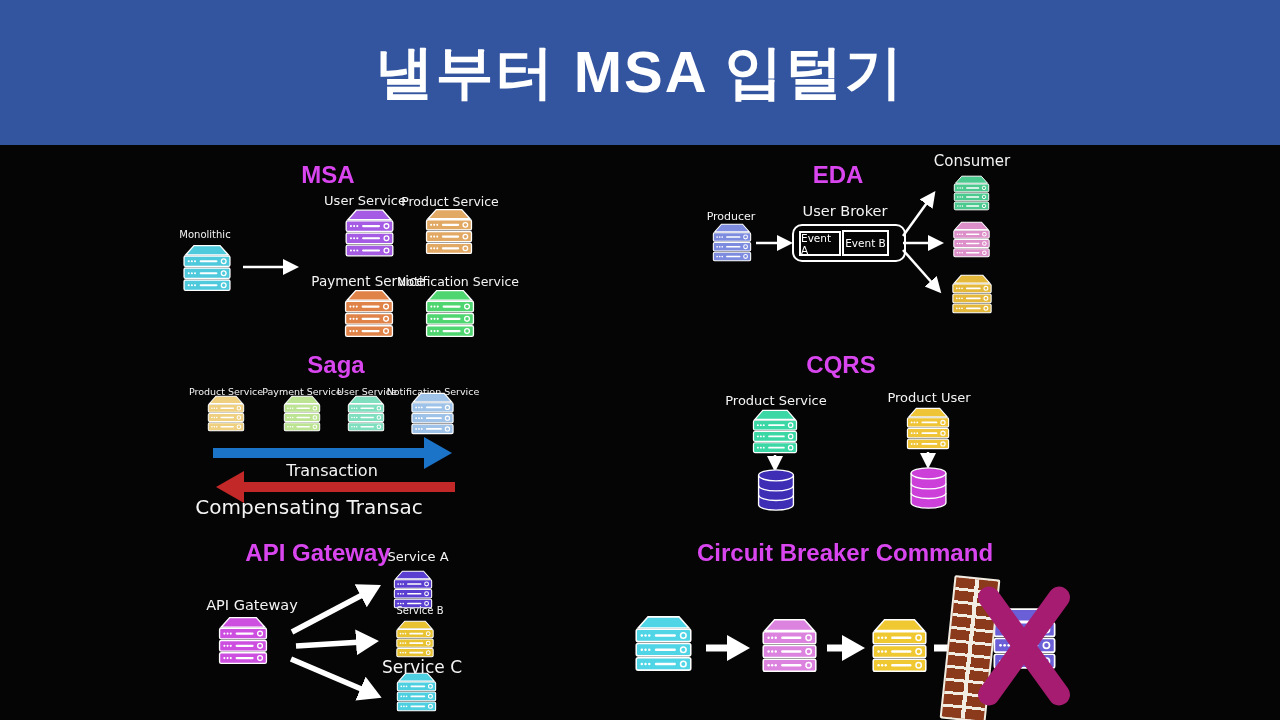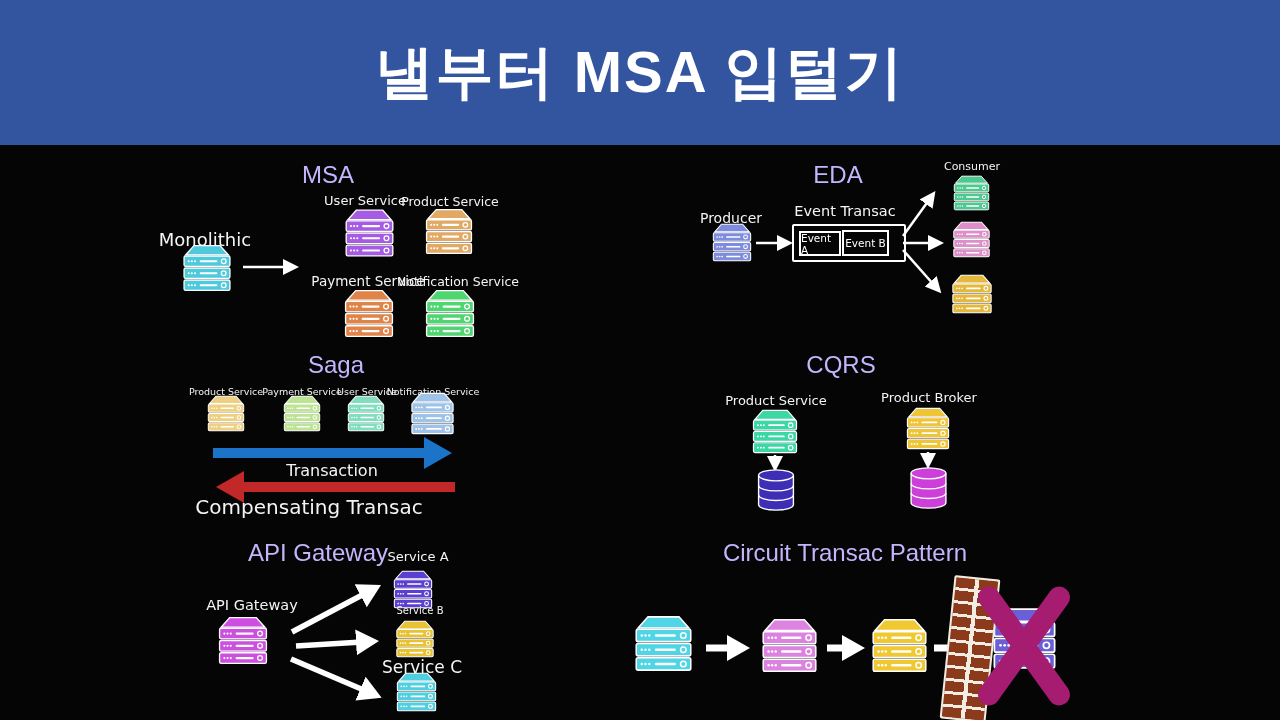--- a/index.html
+++ b/index.html
@@ -1,27 +1,27 @@
 <!DOCTYPE html>
 <html><head>
 <meta charset="utf-8">
 <style>
   html,body{margin:0;padding:0;background:#000;}
   .stage{position:relative;width:1280px;height:720px;background:#050505;overflow:hidden;
          font-family:"Liberation Sans",sans-serif;}
   .banner{position:absolute;left:0;top:0;width:1280px;height:145px;
           display:flex;align-items:center;justify-content:center;}
   .banner h1{margin:0;color:#fff;font-size:58px;font-weight:bold;letter-spacing:2px;}
-  .sec-title{position:absolute;transform:translateX(-50%);color:#c4b5fd;font-weight:normal;
+  .sec-title{position:absolute;transform:translateX(-50%);color:#d946ef;font-weight:bold;
              font-size:24px;white-space:nowrap;}
   .hw{position:absolute;transform:translateX(-50%);color:#f4f4f4;white-space:nowrap;
       font-family:"DejaVu Sans",sans-serif;}
   .icon{position:absolute;}
   .overlay{position:absolute;left:0;top:0;width:1280px;height:720px;}
-  .broker-box{position:absolute;border:2.5px solid #fff;border-radius:2px;}
+  .broker-box{position:absolute;border:2.5px solid #fff;border-radius:10px;}
   .event-box{position:absolute;border:2px solid #fff;color:#fff;display:flex;align-items:center;
              justify-content:center;font-size:10.5px;font-family:"DejaVu Sans",sans-serif;}
   .wall{position:absolute;border:2px solid #f2ede2;border-radius:2px;transform:rotate(6deg);
         background-color:var(--wall,#8b3a1c);
         background-image:
           repeating-linear-gradient(0deg, transparent 0 10px, #f2ede2 10px 13px),
           linear-gradient(90deg, transparent 0 45%, #f2ede2 45% 55%, transparent 55%);}
   .defs{position:absolute;width:0;height:0;overflow:hidden;}
 </style>
 </head>
@@ -101,21 +101,21 @@
       <line x1="291" y1="659" x2="366" y2="691" marker-end="url(#ah-big)"></line>
     </g>
     <g stroke="#fff" stroke-width="7" fill="none">
       <line x1="706" y1="648" x2="733" y2="648" marker-end="url(#ah-big)"></line>
       <line x1="827" y1="648" x2="848" y2="648" marker-end="url(#ah-big)"></line>
       <line x1="934" y1="648" x2="972" y2="648" marker-end="url(#ah-big)"></line>
     </g>
   </svg>
 
   <div class="sec-title" style="left:328px;top:161px">MSA</div>
-  <div class="hw" style="left:205px;top:229px;font-size:18px">Monolithic</div>
+  <div class="hw" style="left:205px;top:229px;font-size:10px">Monolithic</div>
   <svg class="icon" style="left: 180px; top: 244px; width: 54px; height: 48px; --c: #4FC9DC;">
       <use href="#sym-server"></use>
     </svg>
   <div class="hw" style="left:365px;top:193px;font-size:13px">User Service</div>
   <svg class="icon" style="left: 343px; top: 208px; width: 53px; height: 50px; --c: #A55BE3;">
       <use href="#sym-server"></use>
     </svg>
   <div class="hw" style="left:450px;top:194px;font-size:12.5px">Product Service</div>
   <svg class="icon" style="left: 423px; top: 208px; width: 52px; height: 47px; --c: #E2A965;">
       <use href="#sym-server"></use>
@@ -123,30 +123,30 @@
   <div class="hw" style="left:368px;top:273px;font-size:13.5px">Payment Service</div>
   <svg class="icon" style="left: 341px; top: 289px; width: 56px; height: 49px; --c: #E08348;">
       <use href="#sym-server"></use>
     </svg>
   <div class="hw" style="left:458px;top:274px;font-size:12.5px">Notification Service</div>
   <svg class="icon" style="left: 422px; top: 289px; width: 56px; height: 49px; --c: #4FD671;">
       <use href="#sym-server"></use>
     </svg>
 
   <div class="sec-title" style="left:838px;top:161px">EDA</div>
-  <div class="hw" style="left:731px;top:210px;font-size:14px">Producer</div>
+  <div class="hw" style="left:731px;top:210px;font-size:11px">Producer</div>
   <svg class="icon" style="left: 710px; top: 223px; width: 44px; height: 39px; --c: #7E8CE0;">
       <use href="#sym-server"></use>
     </svg>
-  <div class="hw" style="left:845px;top:203px;font-size:14.5px">Event Transac</div>
+  <div class="hw" style="left:845px;top:203px;font-size:14.5px">User Broker</div>
   <div class="broker-box" style="left:792px;top:224px;width:110px;height:34px">
     <div class="event-box" style="left:5px;top:5px;width:38px;height:21px">Event A</div>
     <div class="event-box" style="left:48px;top:4px;width:43px;height:22px">Event B</div>
   </div>
-  <div class="hw" style="left:972px;top:160px;font-size:11px">Consumer</div>
+  <div class="hw" style="left:972px;top:152px;font-size:15px">Consumer</div>
   <svg class="icon" style="left: 950px; top: 175px; width: 43px; height: 36px; --c: #4CC98E;">
       <use href="#sym-server"></use>
     </svg>
   <svg class="icon" style="left: 950px; top: 221px; width: 43px; height: 37px; --c: #DD8FC9;">
       <use href="#sym-server"></use>
     </svg>
   <svg class="icon" style="left: 948px; top: 274px; width: 48px; height: 40px; --c: #E3B83B;">
       <use href="#sym-server"></use>
     </svg>
 
@@ -171,21 +171,21 @@
   <div class="hw" style="left:309px;top:495px;font-size:20px">Compensating Transac</div>
 
   <div class="sec-title" style="left:841px;top:351px">CQRS</div>
   <div class="hw" style="left:776px;top:393px;font-size:13px">Product Service</div>
   <svg class="icon" style="left: 748px; top: 409px; width: 54px; height: 45px; --c: #3BD8A6;">
       <use href="#sym-server"></use>
     </svg>
   <svg class="icon" style="left: 750px; top: 468px; width: 52px; height: 44px; --c: #3D2EB5;">
       <use href="#sym-db"></use>
     </svg>
-  <div class="hw" style="left:929px;top:390px;font-size:13px">Product Broker</div>
+  <div class="hw" style="left:929px;top:390px;font-size:13px">Product User</div>
   <svg class="icon" style="left: 903px; top: 407px; width: 50px; height: 43px; --c: #EFC437;">
       <use href="#sym-server"></use>
     </svg>
   <svg class="icon" style="left: 903px; top: 466px; width: 51px; height: 44px; --c: #CC3FD9;">
       <use href="#sym-db"></use>
     </svg>
 
   <div class="sec-title" style="left:318px;top:539px">API Gateway</div>
   <div class="hw" style="left:252px;top:597px;font-size:14.5px">API Gateway</div>
   <svg class="icon" style="left: 214px; top: 616px; width: 58px; height: 49px; --c: #CC4FE0;">
@@ -197,21 +197,21 @@
     </svg>
   <div class="hw" style="left:420px;top:605px;font-size:10px">Service B</div>
   <svg class="icon" style="left: 391px; top: 620px; width: 48px; height: 38px; --c: #E8C231;">
       <use href="#sym-server"></use>
     </svg>
   <div class="hw" style="left:422px;top:657px;font-size:17px">Service C</div>
   <svg class="icon" style="left: 392px; top: 672px; width: 49px; height: 40px; --c: #4FD0E0;">
       <use href="#sym-server"></use>
     </svg>
 
-  <div class="sec-title" style="left:845px;top:539px">Circuit Transac Pattern</div>
+  <div class="sec-title" style="left:845px;top:539px">Circuit Breaker Command</div>
   <svg class="icon" style="left: 628px; top: 615px; width: 71px; height: 57px; --c: #4FD5E5;">
       <use href="#sym-server"></use>
     </svg>
   <svg class="icon" style="left: 756px; top: 618px; width: 67px; height: 55px; --c: #DC82DF;">
       <use href="#sym-server"></use>
     </svg>
   <svg class="icon" style="left: 866px; top: 618px; width: 67px; height: 55px; --c: #F0C832;">
       <use href="#sym-server"></use>
     </svg>
   <svg class="icon" style="left: 986px; top: 607px; width: 77px; height: 63px; --c: #6B5FD8;">

